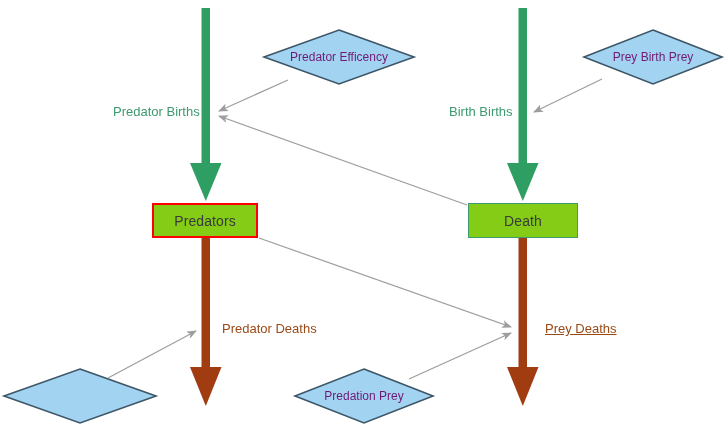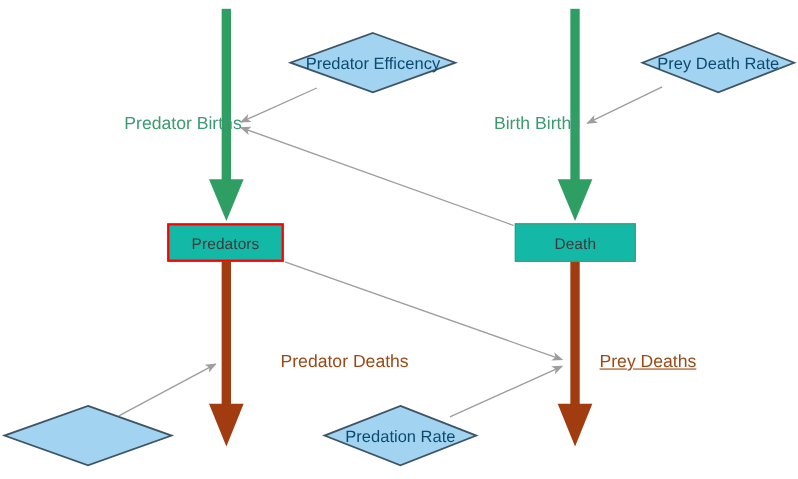--- a/index.html
+++ b/index.html
@@ -20,39 +20,39 @@
   #wires {
     position: absolute;
     left: 0;
     top: 0;
     width: 725px;
     height: 435px;
   }
   .stock {
     position: absolute;
     box-sizing: border-box;
-    background: #14b8a6;
+    background: #84cc16;
     display: flex;
     align-items: center;
     justify-content: center;
     font-size: 14px;
     color: #3a3a3a;
     letter-spacing: 0.1px;
   }
   .aux-label {
     position: absolute;
-    font-size: 15px;
-    color: #0c4a6e;
+    font-size: 12px;
+    color: #701a75;
     white-space: nowrap;
     text-align: center;
     pointer-events: none;
   }
   .flow-label {
     position: absolute;
-    font-size: 16px;
+    font-size: 13px;
     white-space: nowrap;
   }
   .flow-label.inflow { color: #3d9970; }
   .flow-label.outflow { color: #9b4a17; }
 </style>
 </head>
 <body>
 
 <div id="canvas">
 
@@ -105,24 +105,24 @@
   </div>
 
   <div class="stock" style="left:468px; top:203px; width:110px; height:35px; border:1.6px solid #3d9970;">
     <span>Death</span>
   </div>
 
   <div class="flow-label inflow" style="left:113px; top:104px;">Predator Births</div>
 
   <div class="flow-label inflow" style="left:449px; top:104px;">Birth Births</div>
 
-  <div class="flow-label outflow" style="left:222px; top:321px;margin-left:33px;">Predator Deaths</div>
+  <div class="flow-label outflow" style="left:222px; top:321px;">Predator Deaths</div>
 
   <div class="flow-label outflow" style="left:545px; top:321px;text-decoration:underline;">Prey Deaths</div>
 
   <div class="aux-label" style="left:264px; top:50px; width:150px;">Predator Efficency</div>
 
-  <div class="aux-label" style="left:584px; top:50px; width:138px;">Prey Death Rate</div>
+  <div class="aux-label" style="left:584px; top:50px; width:138px;">Prey Birth Prey</div>
 
 
-  <div class="aux-label" style="left:295px; top:389px; width:138px;">Predation Rate</div>
+  <div class="aux-label" style="left:295px; top:389px; width:138px;">Predation Prey</div>
 
 </div>
 
 </body></html>

